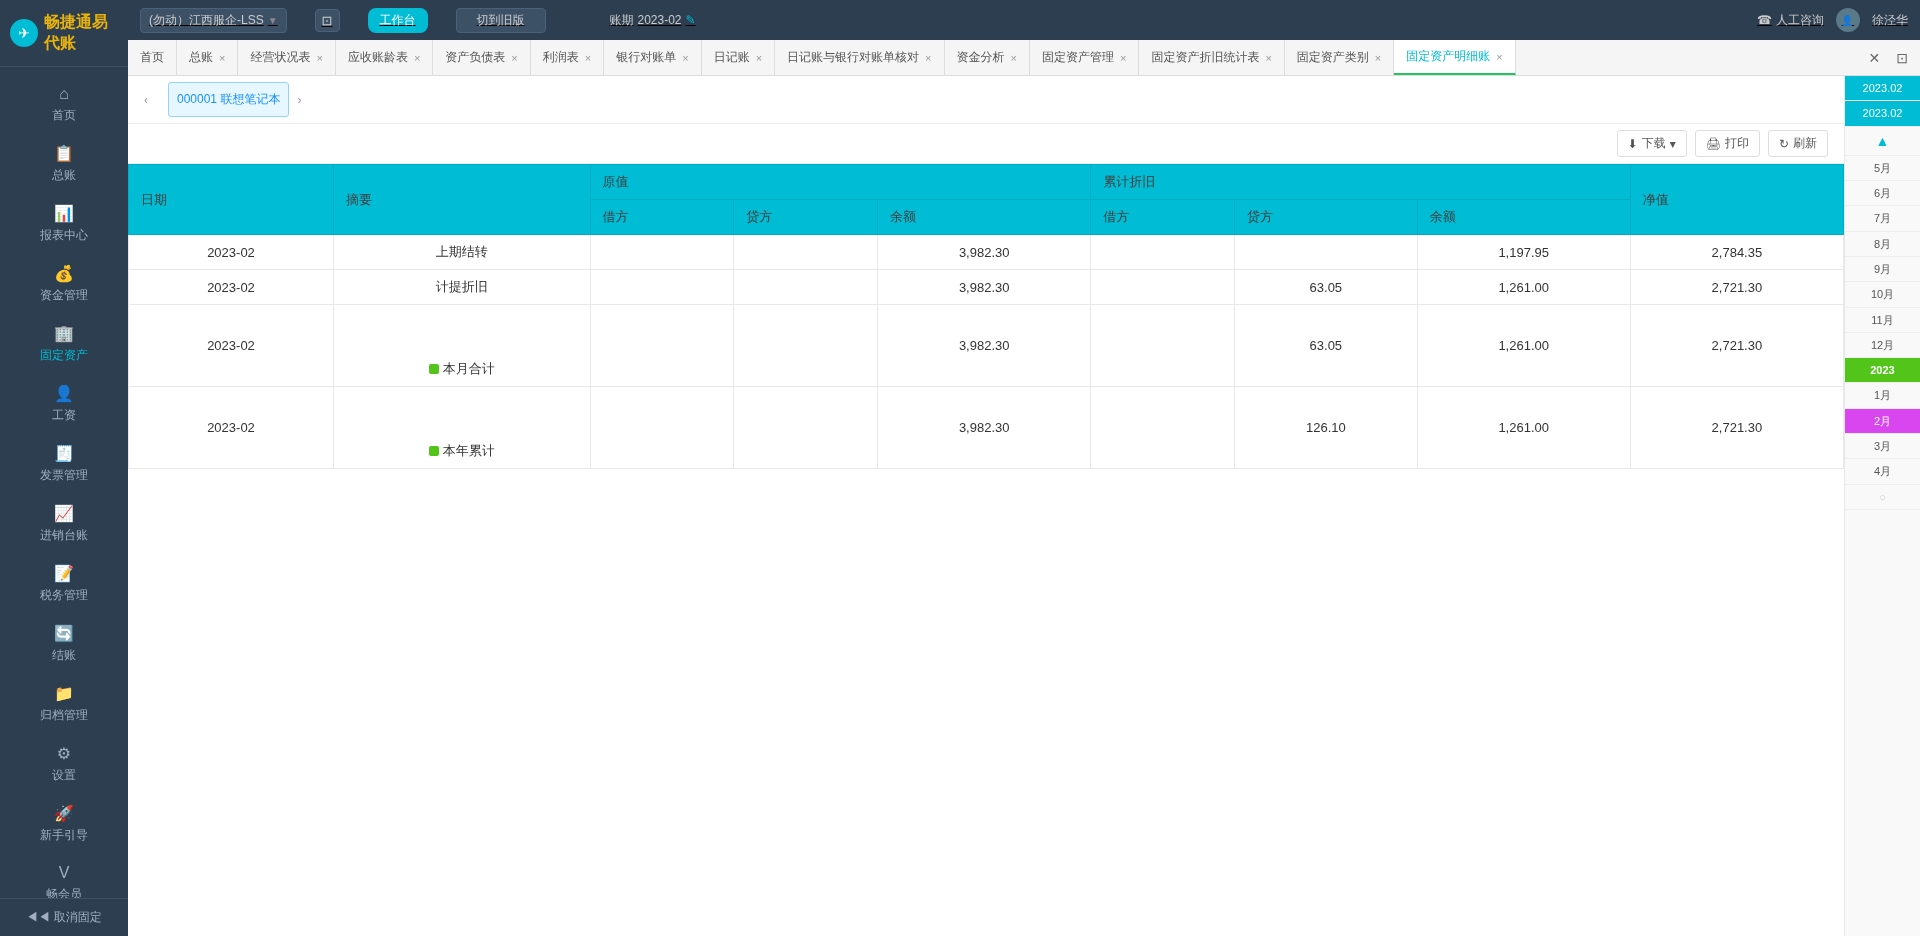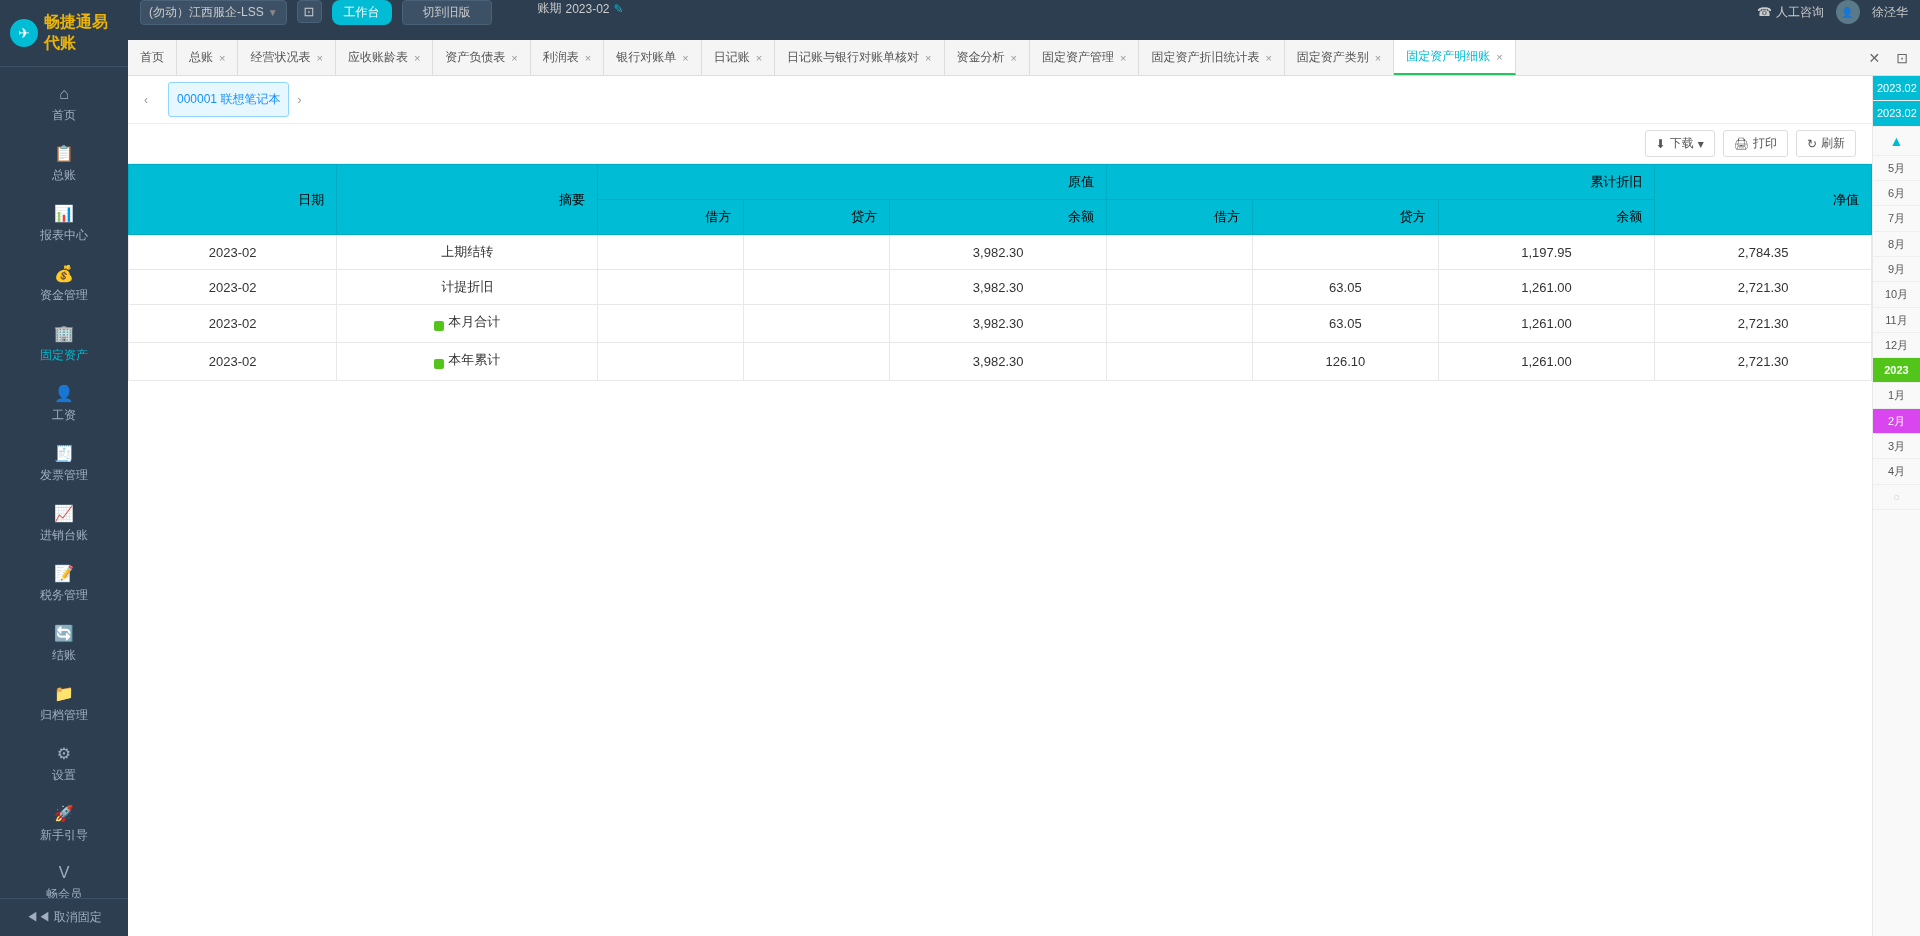--- a/index.html
+++ b/index.html
@@ -75,24 +75,25 @@
       display: flex;
       flex-direction: column;
       overflow: hidden;
     }
 
     
     .topbar {
       background: #2c3e50;
       height: 40px;
       display: flex;
-      align-items: flex-start;
+      align-items: center;
       padding: 0 12px;
-      gap: 10px;
-      flex-shrink: 0;
+      gap: 28px;
+      flex-shrink: 0;
+      text-decoration: underline;
     }
     .topbar-company {
       background: #3d5166;
       border: 1px solid #4a6278;
       border-radius: 4px;
       padding: 3px 8px;
       color: #ccc;
       font-size: 12px;
       display: flex;
       align-items: center;
@@ -286,53 +287,54 @@
       overflow: auto;
       padding: 0;
     }
     table {
       width: 100%;
       border-collapse: collapse;
       font-size: 13px;
     }
     thead tr th {
       background: #00bcd4;
-      color: #000000;
+      color: #404040;
       padding: 8px 12px;
-      text-align: right;
+      text-align: left;
       border: 1px solid #00acc1;
       font-weight: normal;
       white-space: nowrap;
     }
     thead tr:first-child th {
       border-bottom: 1px solid #00acc1;
     }
     tbody tr td {
       padding: 8px 12px;
       border: 1px solid #e8e8e8;
       text-align: center;
       color: #333;
       white-space: nowrap;
     }
     .cell-green {
       display: inline-flex;
-      align-items: flex-end;
+      align-items: center;
       gap: 4px;
+      margin-top: 47px;
     }
     .green-dot {
       width: 10px;
       height: 10px;
       background: #52c41a;
       border-radius: 2px;
       display: inline-block;
     }
 
     
     .right-panel {
-      width: 48px;
+      width: 76px;
       background: #f9f9f9;
       border-left: 1px solid #e8e8e8;
       display: flex;
       flex-direction: column;
       overflow-y: auto;
       flex-shrink: 0;
     }
     .right-panel-item {
       text-align: center;
       padding: 5px 4px;

